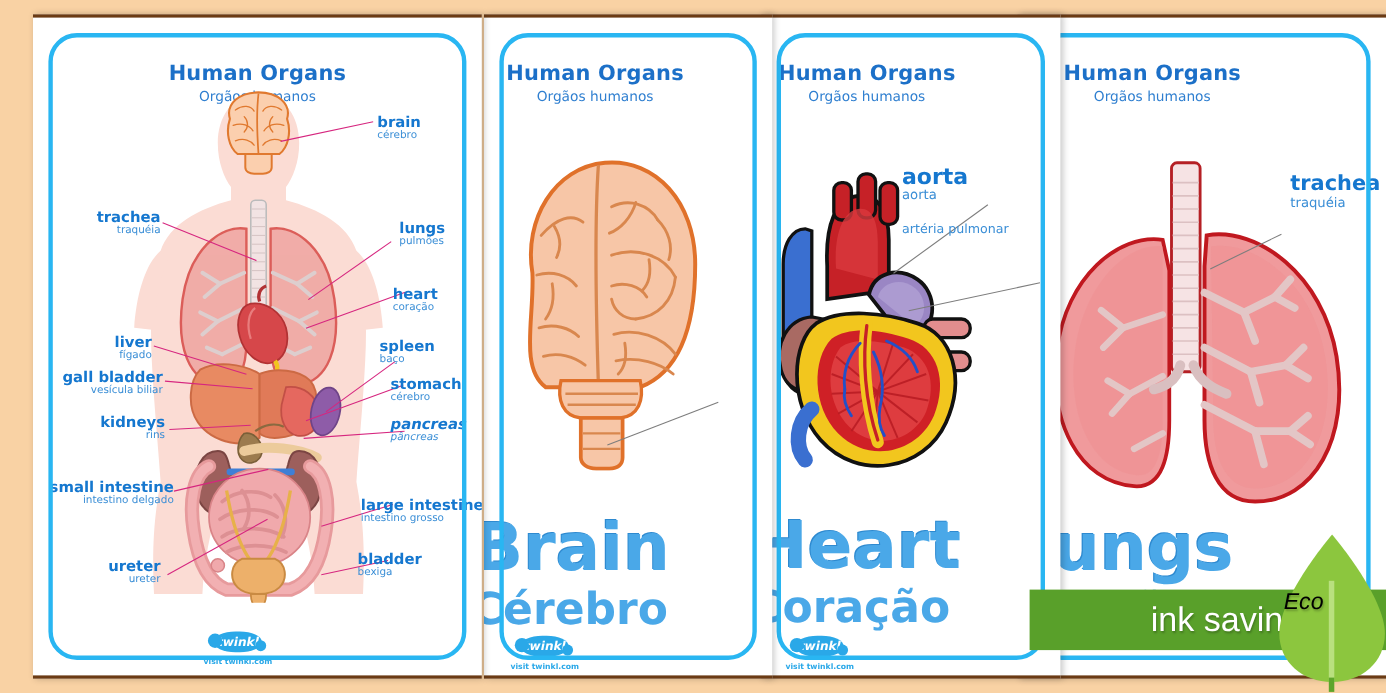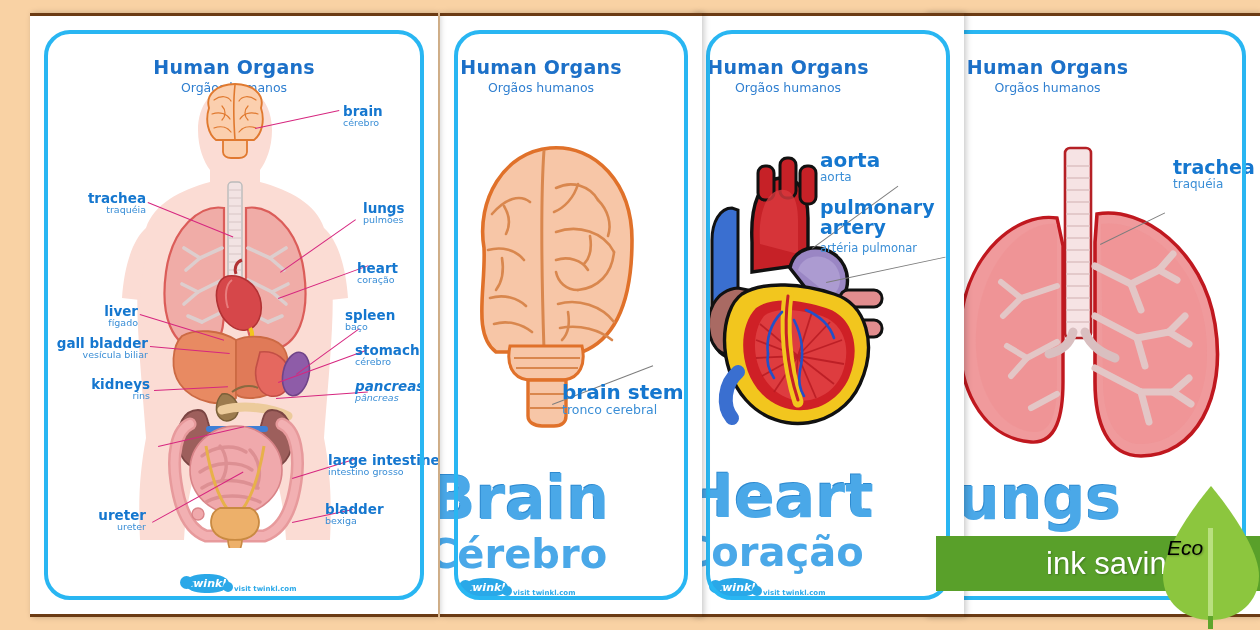--- a/index.html
+++ b/index.html
@@ -70,21 +70,21 @@
   }
   .lab.r{text-align:left;}
   .lab.l{text-align:right;}
   .lab.big .en{font-size:19px;}
   .lab.big .pt{font-size:12px;}
 
   .leader{position:absolute;height:0;border-top:1.4px solid #d6267f;transform-origin:0 0;}
   .leader.grey{border-top:1.2px solid #7d7d7d;}
 
   
-  .twinkl{position:absolute;display:flex;align-items:flex-end;gap:5px;}
+  .twinkl{position:absolute;display:flex;align-items:center;gap:5px;flex-direction:column;}
   .twinkl .blob{
     width:44px;height:19px;border-radius:50%/55%;background:#2aa8e8;
     display:flex;align-items:center;justify-content:center;
     color:#fff;font-style:italic;font-weight:bold;font-size:11px;
     font-family:"DejaVu Sans", sans-serif;
     position:relative;
   }
   .twinkl .blob:before{
     content:"";position:absolute;left:-5px;top:2px;width:13px;height:13px;
     border-radius:50%;background:#2aa8e8;
@@ -255,21 +255,20 @@
       </svg>
 
       <div class="leader grey" style="left:120px;top:232px;width:106px;transform:rotate(-36deg);"></div>
       <div class="leader grey" style="left:134px;top:266px;width:122px;transform:rotate(-12deg);"></div>
 
       <div class="lab r big" style="left:128px;top:134px;">
         <div class="en" style="font-size:20px;">aorta</div>
         <div class="pt" style="font-size:12px;">aorta</div>
       </div>
       <div class="lab r big" style="left:128px;top:182px;line-height:1.0;">
-        <div class="en" style="font-size:19px;width:120px;white-space:normal;">pulmonary artery</div>
         <div class="pt" style="font-size:11.5px;margin-top:4px;">artéria pulmonar</div>
       </div>
 
       <div class="bigword" style="left:-8px;top:450px;">Heart</div>
       <div class="bigword2" style="left:-10px;top:516px;">Coração</div>
 
       <div class="twinkl" style="left:22px;top:562px;">
         <div class="blob">twinkl</div>
         <div class="vtxt">visit twinkl.com</div>
       </div>
@@ -318,24 +317,20 @@
 
         <path d="M96 252 L 96 288 C 96 294, 102 298, 110 298 L 122 298 C 130 298, 134 294, 134 288 L 134 252 Z" fill="#f7c6a7" stroke="#e0712a" stroke-width="3.4"></path>
         <g fill="none" stroke="#d9874e" stroke-width="2">
           <line x1="98" y1="266" x2="132" y2="266"></line>
           <line x1="98" y1="280" x2="132" y2="280"></line>
         </g>
       </svg>
 
       <div class="leader grey" style="left:112px;top:388px;width:108px;transform:rotate(-21deg);"></div>
 
-      <div class="lab r big" style="left:122px;top:366px;">
-        <div class="en" style="font-size:20px;">brain stem</div>
-        <div class="pt" style="font-size:12.5px;">tronco cerebral</div>
-      </div>
 
       <div class="bigword" style="left:-10px;top:452px;">Brain</div>
       <div class="bigword2" style="left:-12px;top:518px;">Cérebro</div>
 
       <div class="twinkl" style="left:24px;top:562px;">
         <div class="blob">twinkl</div>
         <div class="vtxt">visit twinkl.com</div>
       </div>
     </div>
     <div class="inner-frame"></div>
@@ -523,20 +518,24 @@
         <div class="pt">fígado</div>
       </div>
       <div class="lab l" style="left:0px;width:118px;top:320px;">
         <div class="en">gall bladder</div>
         <div class="pt">vesícula biliar</div>
       </div>
       <div class="lab l" style="left:0px;width:120px;top:361px;">
         <div class="en">kidneys</div>
         <div class="pt">rins</div>
       </div>
+      <div class="lab l" style="left:0px;width:128px;top:420px;">
+        <div class="en">small intestine</div>
+        <div class="pt">intestino delgado</div>
+      </div>
       <div class="lab l" style="left:0px;width:116px;top:492px;">
         <div class="en">ureter</div>
         <div class="pt">ureter</div>
       </div>
 
       <div class="twinkl" style="left:155px;top:558px;">
         <div class="blob">twinkl</div>
         <div class="vtxt">visit twinkl.com</div>
       </div>
     </div>

